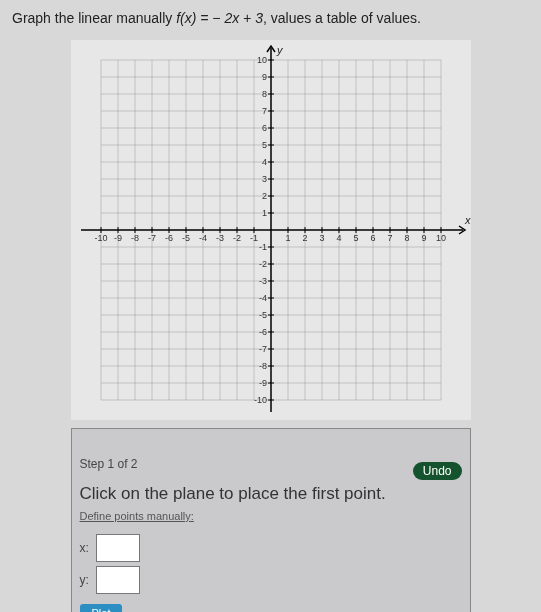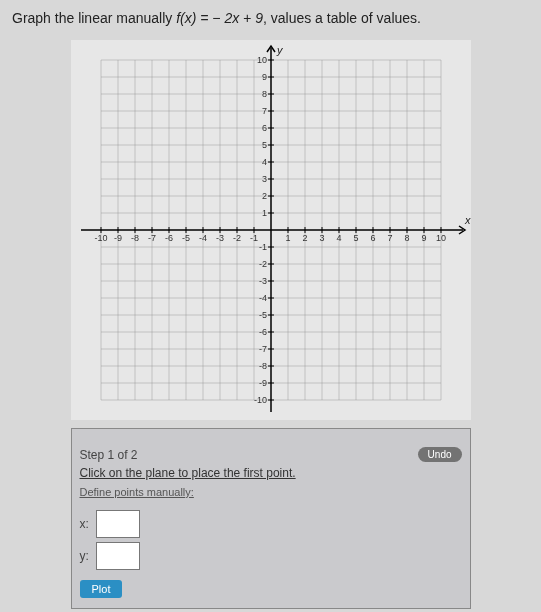--- a/index.html
+++ b/index.html
@@ -43,29 +43,30 @@
     font-size: 12px;
     color: #444;
   }
   .panel-head {
     display: flex;
     justify-content: space-between;
     align-items: center;
     margin-bottom: 4px;
   }
   .undo {
-    background: #737373;
+    background: #14532d;
     color: #fff;
-    font-size: 10px;
+    font-size: 12px;
     border-radius: 10px;
     padding: 2px 10px;
     cursor: pointer;
     border: none;
-  }
-  .instr { font-size: 12px; margin-bottom: 6px; color: #333; text-decoration: underline; }
+    margin-top: 15px;
+  }
+  .instr { font-size: 17px; margin-bottom: 6px; color: #333; }
   .manual { font-size: 11px; text-decoration: underline; margin-bottom: 12px; color: #555; }
   .field-row { display: flex; align-items: center; margin: 4px 0; }
   .field-label { width: 16px; font-size: 12px; }
   .field-input {
     width: 44px; height: 28px;
     border: 1px solid #777;
     background: #fff;
     padding: 2px 4px;
     font-size: 12px;
   }
@@ -77,21 +78,21 @@
     padding: 3px 12px;
     border: none;
     cursor: pointer;
     margin-top: 6px;
   }
 </style>
 </head>
 <body>
 
 <div class="prompt">
-  <span>Graph the linear manually </span><span class="fx">f(x) = − 2x + 9</span><span>, values a table of values.</span>
+  <span>Graph the linear manually </span><span class="fx">f(x) = − 2x + 3</span><span>, values a table of values.</span>
 </div>
 
 <div class="graph-wrap">
   <div class="graph">
     <svg width="400" height="380" viewBox="0 0 400 380">
 
       <g class="grid">
 
         <line x1="30" y1="20" x2="30" y2="360"></line>
           <line x1="47" y1="20" x2="47" y2="360"></line>

